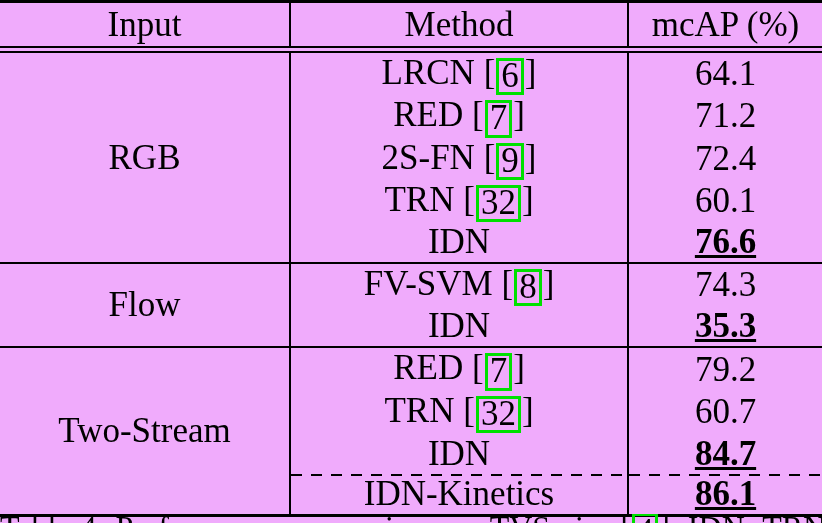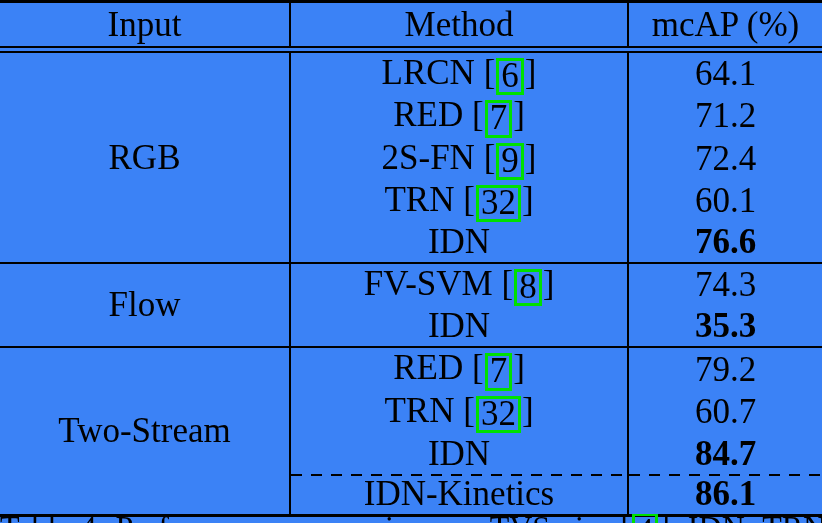--- a/index.html
+++ b/index.html
@@ -1,21 +1,21 @@
 <!DOCTYPE html>
 <html><head>
 <meta charset="utf-8">
 <style>
   * { margin: 0; padding: 0; box-sizing: border-box; }
   html, body { background: #ffffff; }
   .page {
     position: relative;
     width: 822px;
     height: 523px;
-    background: #3b82f6;
+    background: #f0abfc;
     overflow: hidden;
     font-family: "Liberation Serif", serif;
     color: #000000;
   }
   table.results {
     width: 822px;
     table-layout: fixed;
     border-collapse: collapse;
     border-top: 3px solid #000;
     border-bottom: 3px solid #000;
@@ -33,21 +33,21 @@
   }
   td {
     height: 41px;
     text-align: center;
     vertical-align: middle;
     overflow: hidden;
     white-space: nowrap;
   }
   .col-sep { border-left: 2px solid #000; text-align: center; }
   .group-start { border-top: 2px solid #000; }
-  .best { font-weight: bold; }
+  .best { font-weight: bold; text-decoration: underline; }
   .cite-box {
     display: inline-block;
     border: 3px solid #00e000;
     line-height: 0.78;
     padding: 1px 2px 3px 2px;
     margin: 0 1px;
     vertical-align: -3px;
   }
   .caption-strip {
     position: absolute;

